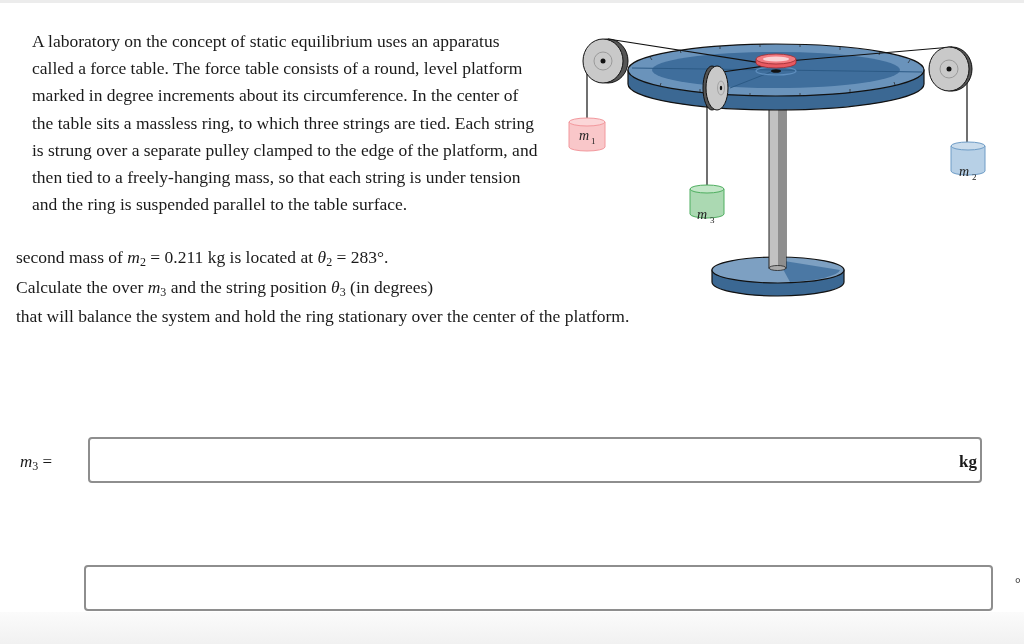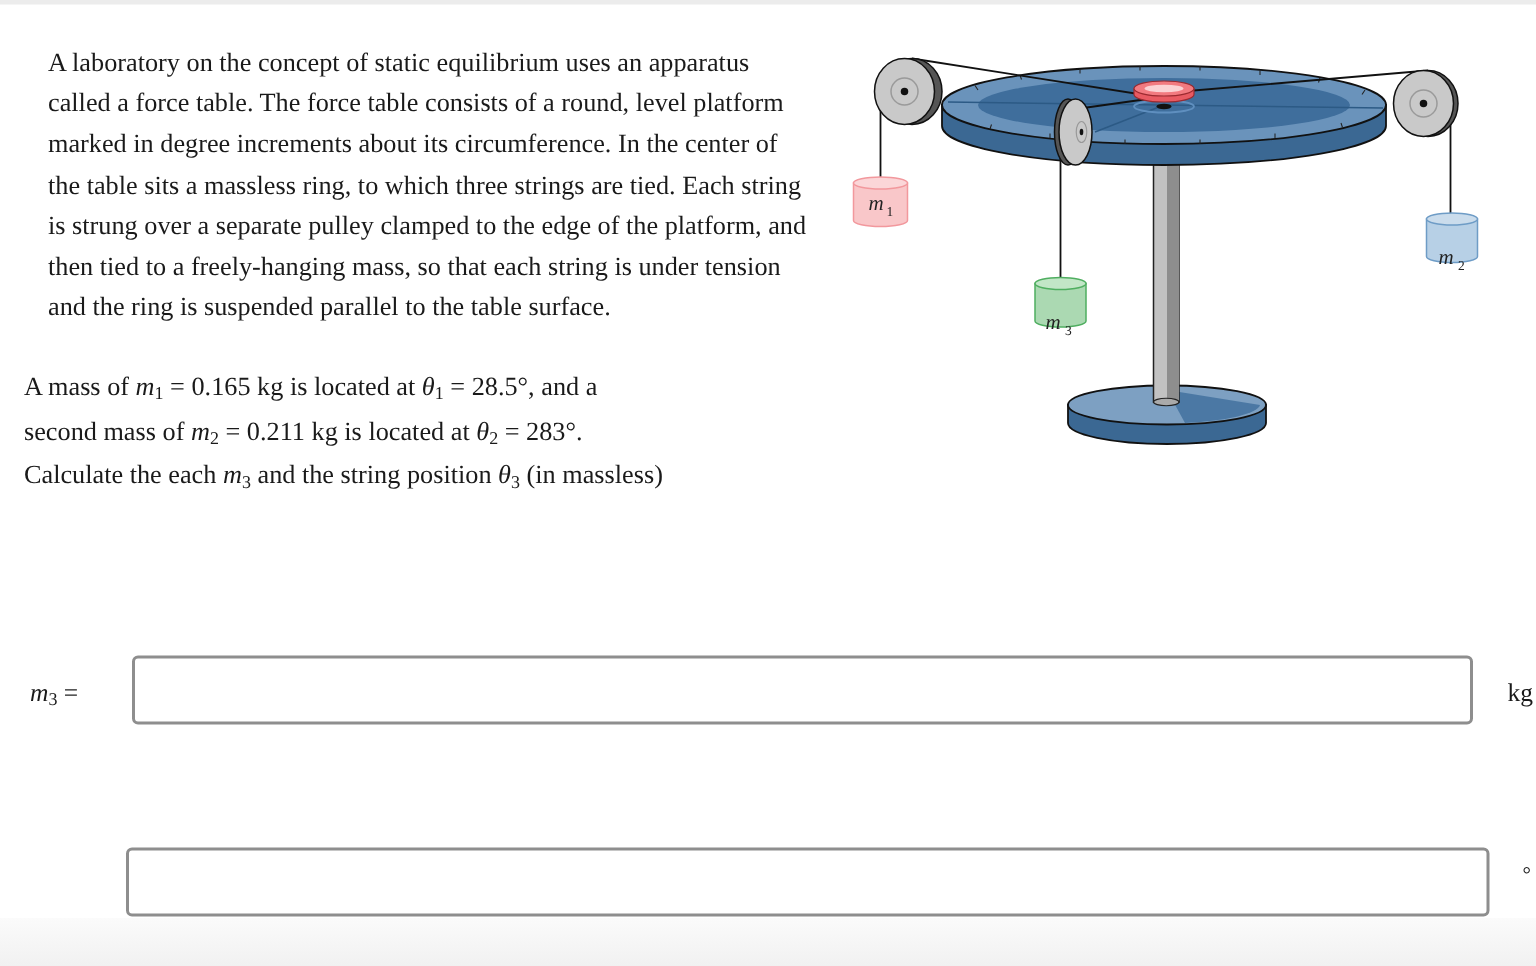--- a/index.html
+++ b/index.html
@@ -134,29 +134,29 @@
 
   <g>
     <path d="M130,169 L130,194 A17,4 0 0 0 164,194 L164,169 Z" fill="#abd9b2" stroke="#4fae60" stroke-width="1"></path>
     <ellipse cx="147" cy="169" rx="17" ry="4" fill="#c2e6c7" stroke="#4fae60" stroke-width="1"></ellipse>
     <text x="137" y="199" font-family="Liberation Serif, serif" font-style="italic" font-size="14" fill="#222">m</text>
     <text x="150" y="203" font-family="Liberation Serif, serif" font-size="9" fill="#222">3</text>
   </g>
 </svg>
 
 <div class="given">
-  <span class="line"><span>A mass of </span><i class="var">m</i><sub>1</sub><span> = 0.165 kg is located at </span><i class="var">θ</i><sub>1</sub><span> = 28.5°, and a</span></span>
   <span class="line"><span>second mass of </span><i class="var">m</i><sub>2</sub><span> = 0.211 kg is located at </span><i class="var">θ</i><sub>2</sub><span> = 283°.</span></span>
-  <span class="line"><span>Calculate the each </span><i class="var">m</i><sub>3</sub><span> and the string position </span><i class="var">θ</i><sub>3</sub><span> (in massless)</span></span>
+  <span class="line"><span>Calculate the over </span><i class="var">m</i><sub>3</sub><span> and the string position </span><i class="var">θ</i><sub>3</sub><span> (in degrees)</span></span>
+  <span class="line">that will balance the system and hold the ring stationary over the center of the platform.</span>
 </div>
 
 <div class="answer-row" style="top:437px;">
   <span class="answer-label" style="top:15px;"><span>m</span><sub>3</sub><span class="eq"> =</span></span>
   <input class="answer-input" type="text" style="left: 88px; top: 0px; width: 894px; height: 46px;" placeholder="">
-  <span class="answer-unit" style="left:1005px; top:15px;">kg</span>
+  <span class="answer-unit" style="left:959px; top:15px;font-weight:bold;">kg</span>
 </div>
 
 <div class="answer-row" style="top:565px;">
   <span class="answer-label" style="top:15px;margin-top:34px;"><span>θ</span><sub>3</sub><span class="eq"> =</span></span>
   <input class="answer-input" type="text" style="left: 84px; top: 0px; width: 909px; height: 46px;" placeholder="">
   <span class="answer-unit" style="left:1015px; top:11px; font-size:14px;">°</span>
 </div>
 
 <div class="bottombar"></div>
 

